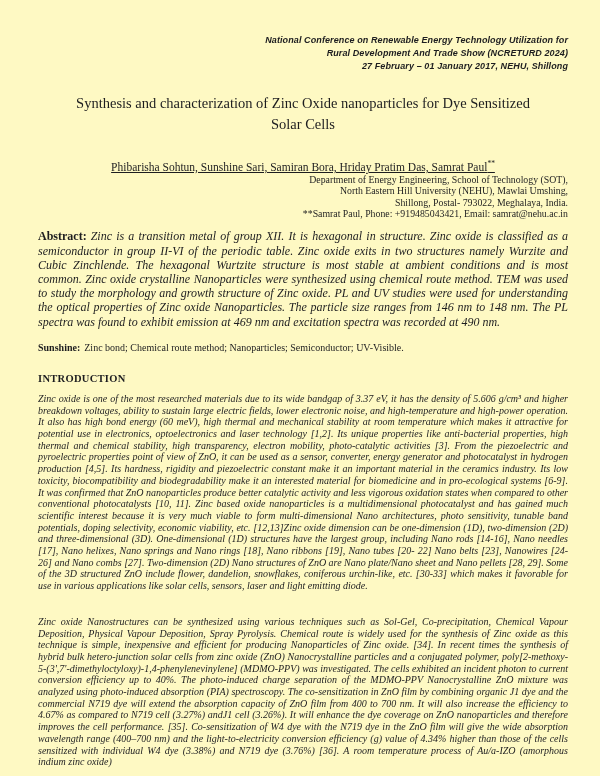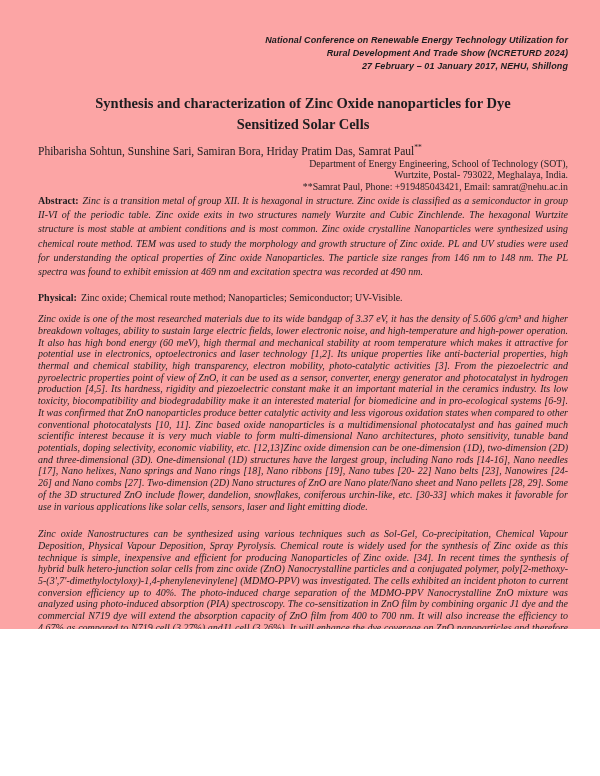--- a/index.html
+++ b/index.html
@@ -3,63 +3,64 @@
 <meta charset="utf-8">
 <style>
   html, body {
     margin: 0;
     padding: 0;
     background: #ffffff;
   }
   .page {
     position: relative;
     width: 600px;
-    height: 629px;
+    height: 776px;
     box-sizing: border-box;
-    background: #fca5a5;
+    background: #fef9c3;
     color: #1d1d1f;
     font-family: "Liberation Serif", serif;
     padding: 34px 32px 0 38px;
     overflow: hidden;
   }
   .conf-header {
     text-align: right;
     font-family: "Liberation Sans", sans-serif;
     font-weight: bold;
     font-style: italic;
     font-size: 9px;
     line-height: 13px;
     letter-spacing: 0.1px;
   }
   .title {
     margin: 20px 0 0 0;
     padding: 0 38px;
     text-align: center;
     font-size: 14.5px;
-    font-weight: bold;
+    font-weight: normal;
     line-height: 21px;
   }
   .authors {
-    margin-top: 6px;
-    text-align: left;
+    margin-top: 22px;
+    text-align: center;
     font-size: 11.5px;
     line-height: 14px;
+    text-decoration: underline;
   }
   .authors sup {
     font-size: 7.5px;
   }
   .affil {
     text-align: right;
     font-size: 9.8px;
     line-height: 11.4px;
   }
   .abstract {
-    margin: 2px 0 0 0;
+    margin: 10px 0 0 0;
     text-align: justify;
-    font-size: 10px;
+    font-size: 12px;
     line-height: 14.2px;
   }
   .abstract .ab-label {
     font-style: normal;
     font-weight: bold;
     margin-right: 4px;
   }
   .abstract .ab-text {
     font-style: italic;
   }
@@ -79,46 +80,48 @@
     letter-spacing: 0.3px;
   }
   .body-para {
     margin: 9px 0 0 0;
     text-align: justify;
     font-size: 10px;
     line-height: 11.7px;
     font-style: italic;
   }
   .body-para + .body-para {
-    margin-top: 16px;
+    margin-top: 24px;
   }
 </style>
 </head>
 <body>
 
 <div class="page">
 
   <div class="conf-header">
     <div>National Conference on Renewable Energy Technology Utilization for</div>
     <div>Rural Development And Trade Show (NCRETURD 2024)</div>
     <div>27 February – 01 January 2017, NEHU, Shillong</div>
   </div>
 
   <h1 class="title">Synthesis and characterization of Zinc Oxide nanoparticles for Dye Sensitized Solar Cells</h1>
 
   <div class="authors"><span>Phibarisha Sohtun, Sunshine Sari, Samiran Bora, Hriday Pratim Das, Samrat Paul</span><sup>**</sup></div>
 
   <div class="affil">
     <div>Department of Energy Engineering, School of Technology (SOT),</div>
-    <div>Wurtzite, Postal- 793022, Meghalaya, India.</div>
+    <div>North Eastern Hill University (NEHU), Mawlai Umshing,</div>
+    <div>Shillong, Postal- 793022, Meghalaya, India.</div>
     <div>**Samrat Paul, Phone:  +919485043421, Email: samrat@nehu.ac.in</div>
   </div>
 
   <p class="abstract"><span class="ab-label">Abstract:</span><span class="ab-text">Zinc is a transition metal of group XII. It is hexagonal in structure. Zinc oxide is classified as a semiconductor in group II-VI of the periodic table. Zinc oxide exits in two structures namely Wurzite and Cubic Zinchlende. The hexagonal Wurtzite structure is most stable at ambient conditions and is most common. Zinc oxide crystalline Nanoparticles were synthesized using chemical route method. TEM was used to study the morphology and growth structure of Zinc oxide. PL and UV studies were used for understanding the optical properties of Zinc oxide Nanoparticles. The particle size ranges from 146 nm to 148 nm. The PL spectra was found to exhibit emission at 469 nm and excitation spectra was recorded at 490 nm.</span></p>
 
-  <p class="keywords"><span class="kw-label">Physical:</span><span>Zinc oxide; Chemical route method; Nanoparticles; Semiconductor; UV-Visible.</span></p>
+  <p class="keywords"><span class="kw-label">Sunshine:</span><span>Zinc bond; Chemical route method; Nanoparticles; Semiconductor; UV-Visible.</span></p>
 
+  <h2 class="section-heading">INTRODUCTION</h2>
 
   <p class="body-para">Zinc oxide is one of the most researched materials due to its wide bandgap of 3.37 eV, it has the density of 5.606 g/cm³ and higher breakdown voltages, ability to sustain large electric fields, lower electronic noise, and high-temperature and high-power operation. It also has high bond energy (60 meV), high thermal and mechanical stability at room temperature which makes it attractive for potential use in electronics, optoelectronics and laser technology [1,2]. Its unique properties like anti-bacterial properties, high thermal and chemical stability, high transparency, electron mobility, photo-catalytic activities [3]. From the piezoelectric and pyroelectric properties point of view of ZnO, it can be used as a sensor, converter, energy generator and photocatalyst in hydrogen production [4,5]. Its hardness, rigidity and piezoelectric constant make it an important material in the ceramics industry. Its low toxicity, biocompatibility and biodegradability make it an interested material for biomedicine and in pro-ecological systems [6-9]. It was confirmed that ZnO nanoparticles produce better catalytic activity and less vigorous oxidation states when compared to other conventional photocatalysts [10, 11]. Zinc based oxide nanoparticles is a multidimensional photocatalyst and has gained much scientific interest because it is very much viable to form multi-dimensional Nano architectures, photo sensitivity, tunable band potentials, doping selectivity, economic viability, etc. [12,13]Zinc oxide dimension can be one-dimension (1D), two-dimension (2D) and three-dimensional (3D). One-dimensional (1D) structures have the largest group, including Nano rods [14-16], Nano needles [17], Nano helixes, Nano springs and Nano rings [18], Nano ribbons [19], Nano tubes [20- 22] Nano belts [23], Nanowires [24- 26] and Nano combs [27]. Two-dimension (2D) Nano structures of ZnO are Nano plate/Nano sheet and Nano pellets [28, 29]. Some of the 3D structured ZnO include flower, dandelion, snowflakes, coniferous urchin-like, etc. [30-33] which makes it favorable for use in various applications like solar cells, sensors, laser and light emitting diode.</p>
 
   <p class="body-para">Zinc oxide Nanostructures can be synthesized using various techniques such as Sol-Gel, Co-precipitation, Chemical Vapour Deposition, Physical Vapour Deposition, Spray Pyrolysis. Chemical route is widely used for the synthesis of Zinc oxide as this technique is simple, inexpensive and efficient for producing Nanoparticles of Zinc oxide. [34]. In recent times the synthesis of hybrid bulk hetero-junction solar cells from zinc oxide (ZnO) Nanocrystalline particles and a conjugated polymer, poly[2-methoxy-5-(3',7'-dimethyloctyloxy)-1,4-phenylenevinylene] (MDMO-PPV) was investigated. The cells exhibited an incident photon to current conversion efficiency up to 40%. The photo-induced charge separation of the MDMO-PPV Nanocrystalline ZnO mixture was analyzed using photo-induced absorption (PIA) spectroscopy. The co-sensitization in ZnO film by combining organic J1 dye and the commercial N719 dye will extend the absorption capacity of ZnO film from 400 to 700 nm. It will also increase the efficiency to 4.67% as compared to N719 cell (3.27%) andJ1 cell (3.26%). It will enhance the dye coverage on ZnO nanoparticles and therefore improves the cell performance. [35]. Co-sensitization of W4 dye with the N719 dye in the ZnO film will give the wide absorption wavelength range (400–700 nm) and the light-to-electricity conversion efficiency (g) value of 4.34% higher than those of the cells sensitized with individual W4 dye (3.38%) and N719 dye (3.76%) [36]. A room temperature process of Au/a-IZO (amorphous indium zinc oxide)</p>
 
 </div>
 
 </body></html>

